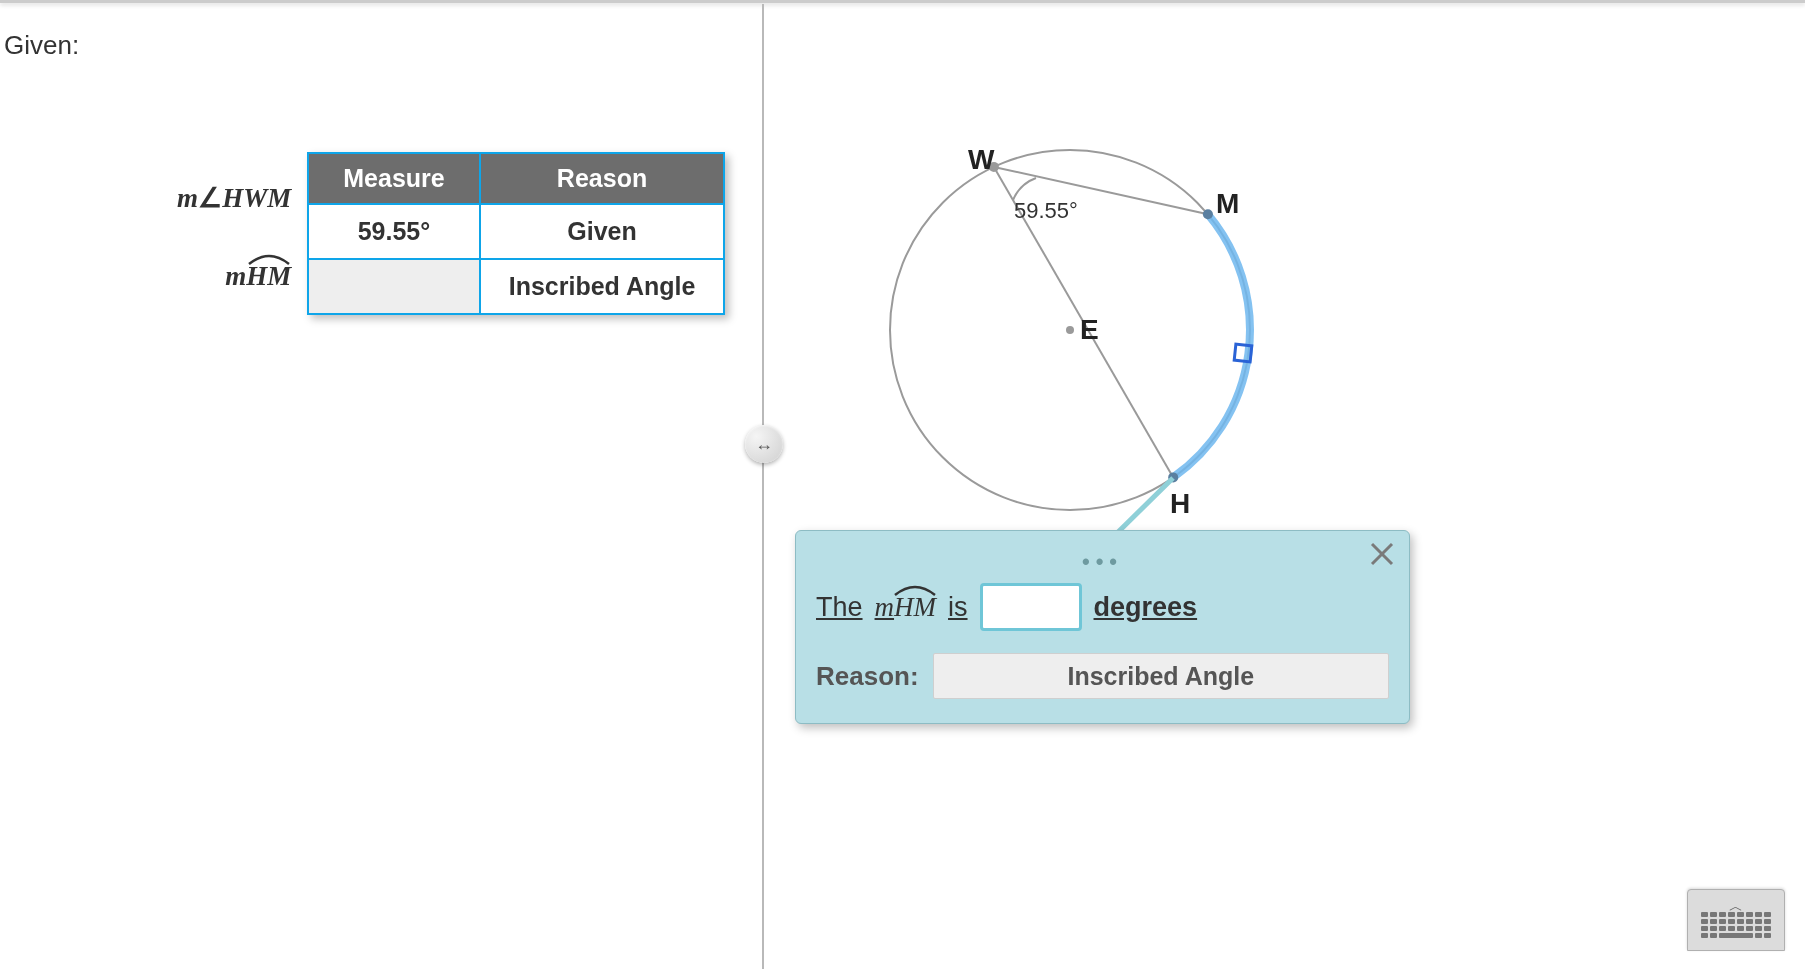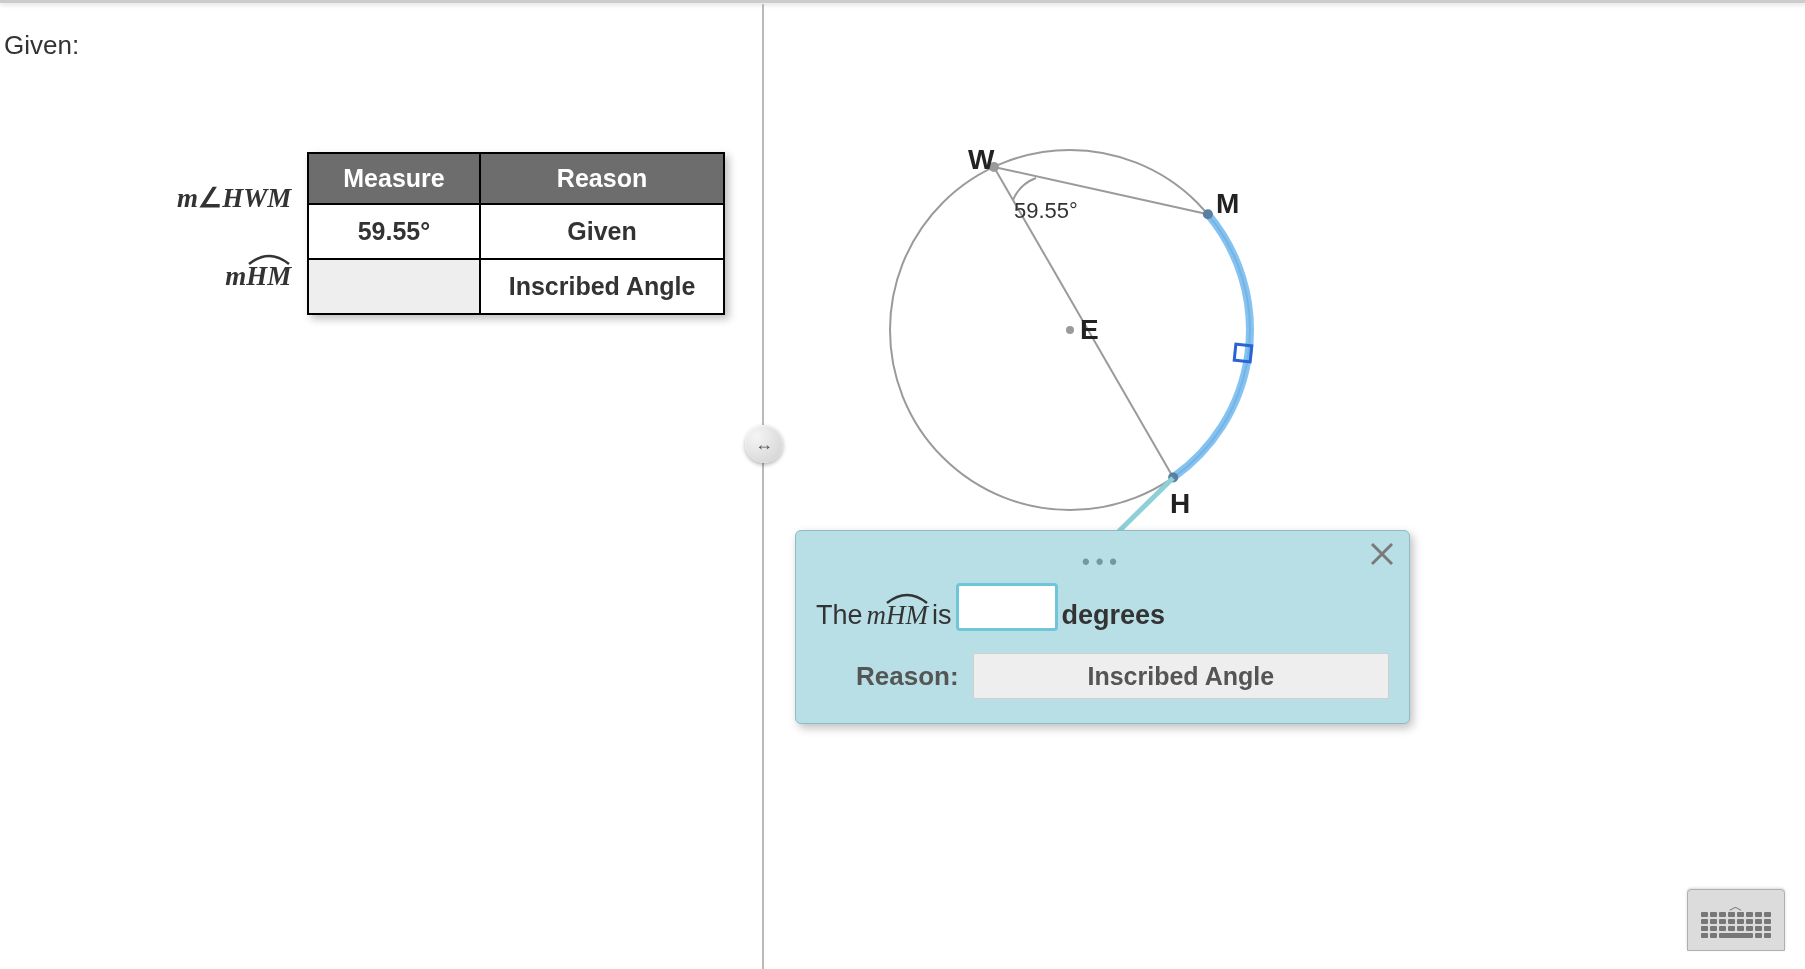--- a/index.html
+++ b/index.html
@@ -101,21 +101,21 @@
   .tbl-wrap {
     position: absolute;
     left: 170px;
     top: 150px;
   }
   .tbl {
     border-collapse: collapse;
     box-shadow: 4px 4px 8px rgba(0,0,0,0.25);
   }
   .tbl th, .tbl td {
-    border: 2px solid #000000;
+    border: 2px solid #0ea5e9;
     text-align: center;
     font-size: 25px;
   }
   .tbl th {
     background: #6d6d6d;
     color: #fff;
     font-weight: bold;
     padding: 10px 34px;
   }
   .tbl td {
@@ -179,44 +179,44 @@
     position: absolute;
     right: 14px;
     top: 10px;
     font-size: 30px;
     color: #7a7a7a;
     cursor: pointer;
     line-height: 1;
   }
   .popup-row {
     display: flex;
-    align-items: flex-end;
-    gap: 4px;
+    align-items: center;
+    gap: 12px;
     font-size: 27px;
     color: #333;
     margin: 6px 0 22px 0;
+    text-decoration: underline;
   }
   .answer-input {
     width: 102px;
     height: 48px;
     border: 3px solid #6fc6d7;
     border-radius: 4px;
     background: #fff;
     font-size: 24px;
     text-align: center;
     box-sizing: border-box;
   }
   .reason-row {
     display: flex;
     align-items: center;
     gap: 14px;
     font-size: 26px;
     font-weight: bold;
     color: #555;
-    margin-left: 40px;
   }
   .reason-field {
     flex: 1;
     height: 44px;
     background: #eeeeee;
     border: 1px solid #cfcfcf;
     border-radius: 2px;
     display: flex;
     align-items: center;
     justify-content: center;

